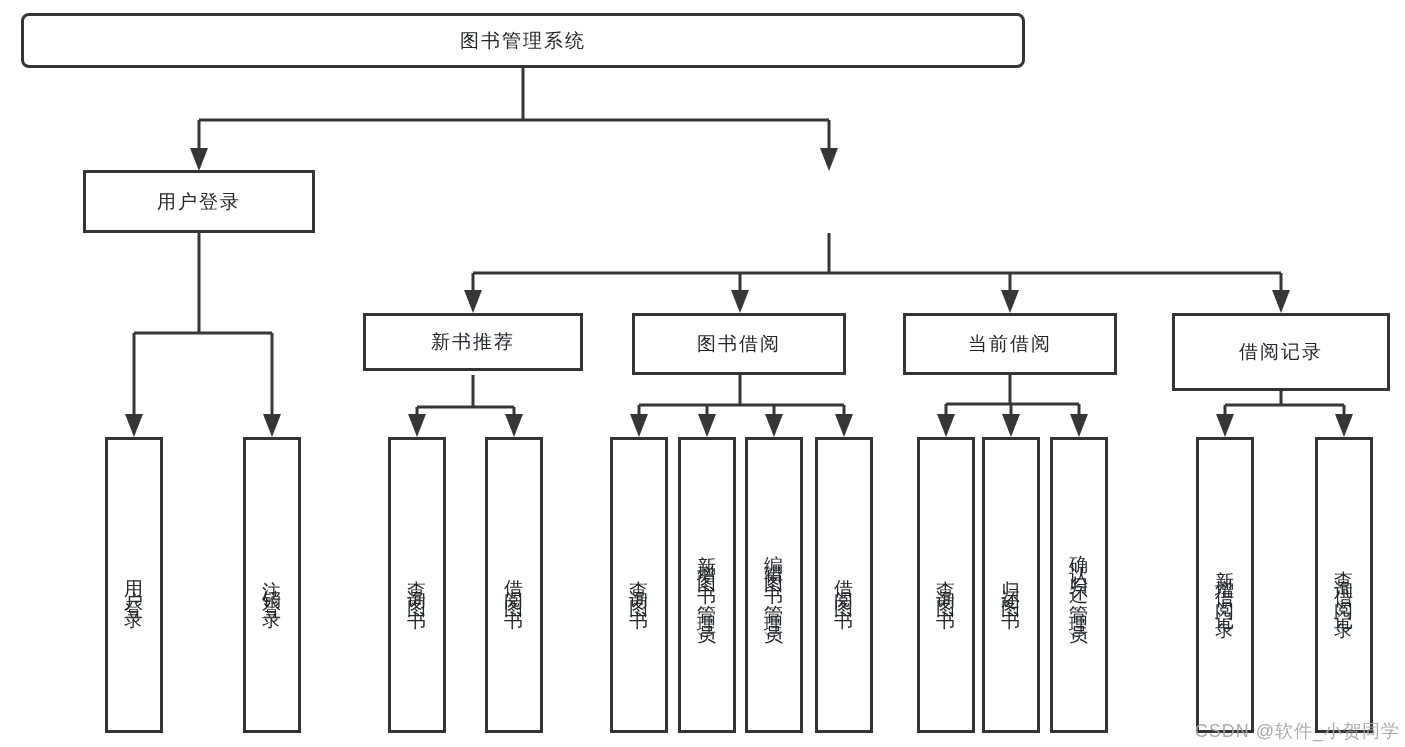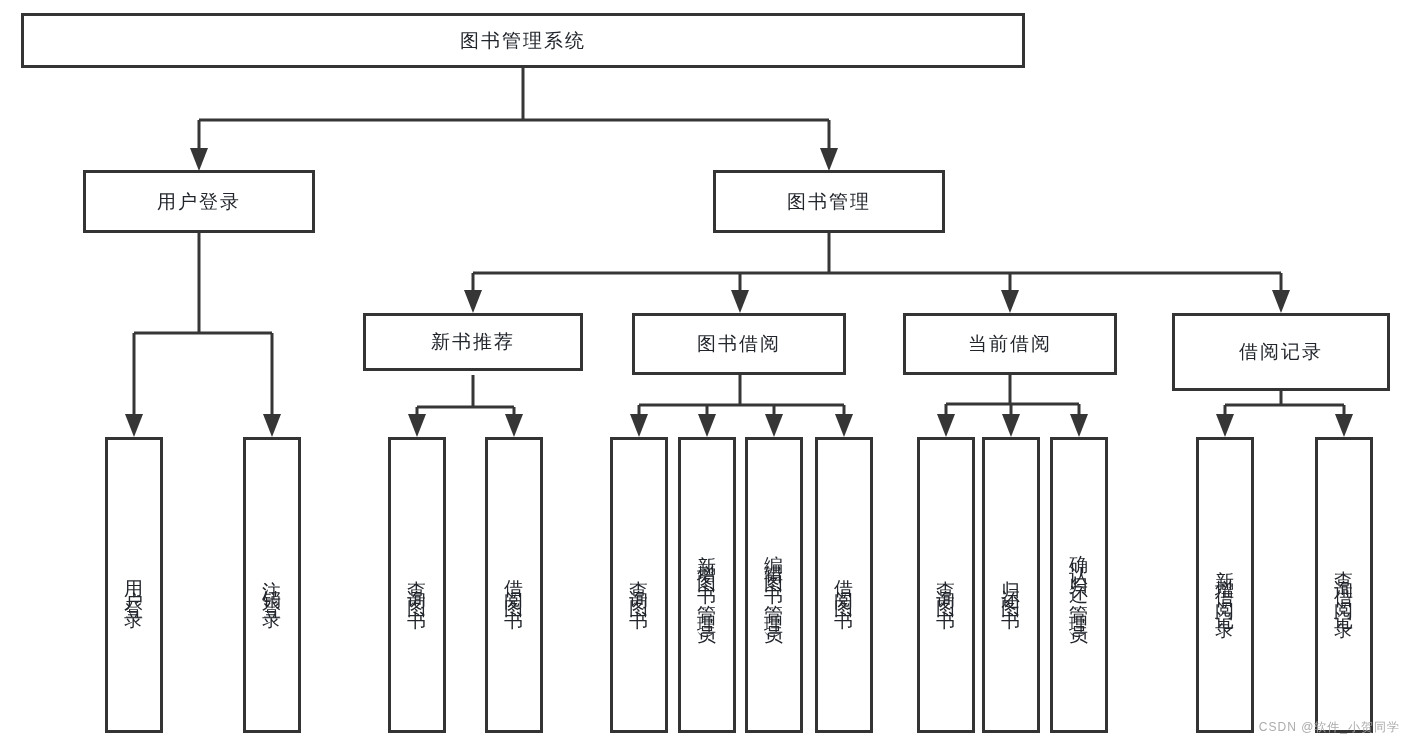--- a/index.html
+++ b/index.html
@@ -28,41 +28,41 @@
   }
   .h-box { font-size: 19px; letter-spacing: 2px; }
   .v-box {
     writing-mode: vertical-rl;
     text-orientation: mixed;
     font-size: 19px;
     line-height: 1;
     letter-spacing: 10px;
   }
   
-  .n-root   { left: 21px;  top: 13px;  width: 1004px; height: 55px; }
+  .n-root   { left: 21px;  top: 13px;  width: 1004px; height: 55px; border-radius: 8px; }
   
   .n-login  { left: 83px;  top: 170px; width: 232px; height: 63px; }
   .n-mgmt   { left: 713px; top: 170px; width: 232px; height: 63px; }
   
   .n-rec    { left: 363px;  top: 313px; width: 220px; height: 58px; }
   .n-borrow { left: 632px;  top: 313px; width: 214px; height: 62px; align-items: center; }
   .n-cur    { left: 903px;  top: 313px; width: 214px; height: 62px; }
   .n-recrd  { left: 1172px; top: 313px; width: 218px; height: 78px; }
   
   .leaf { top: 437px; width: 58px; height: 296px; }
   .n-a1 { left: 105px; }  .n-a2 { left: 243px; }
   .n-b1 { left: 388px; }  .n-b2 { left: 485px; }
   .n-c1 { left: 610px; }  .n-c2 { left: 678px; }  .n-c3 { left: 745px; }  .n-c4 { left: 815px; }
   .n-d1 { left: 917px; }  .n-d2 { left: 982px; }  .n-d3 { left: 1050px; }
   .n-e1 { left: 1196px; } .n-e2 { left: 1315px; }
   .watermark {
     position: absolute;
     right: 5px;
     top: 719px;
-    font-size: 12px;
+    font-size: 18px;
     letter-spacing: 1px;
     color: rgba(167,167,167,0.95);
     z-index: 5;
     white-space: nowrap;
   }
   .line   { stroke: #363636; stroke-width: 3; fill: none; }
   .arrow  { fill: #363636; stroke: none; }
 </style>
 </head>
 <body>
@@ -119,23 +119,20 @@
     </g>
   </svg>
 
   <div class="box h-box n-root">
     <span>图书管理系统</span>
   </div>
 
   <div class="box h-box n-login">
     <span>用户登录</span>
   </div>
-  <div class="box h-box n-mgmt">
-    <span>图书管理</span>
-  </div>
 
   <div class="box h-box n-rec">
     <span>新书推荐</span>
   </div>
   <div class="box h-box n-borrow">
     <span>图书借阅</span>
   </div>
   <div class="box h-box n-cur">
     <span>当前借阅</span>
   </div>

